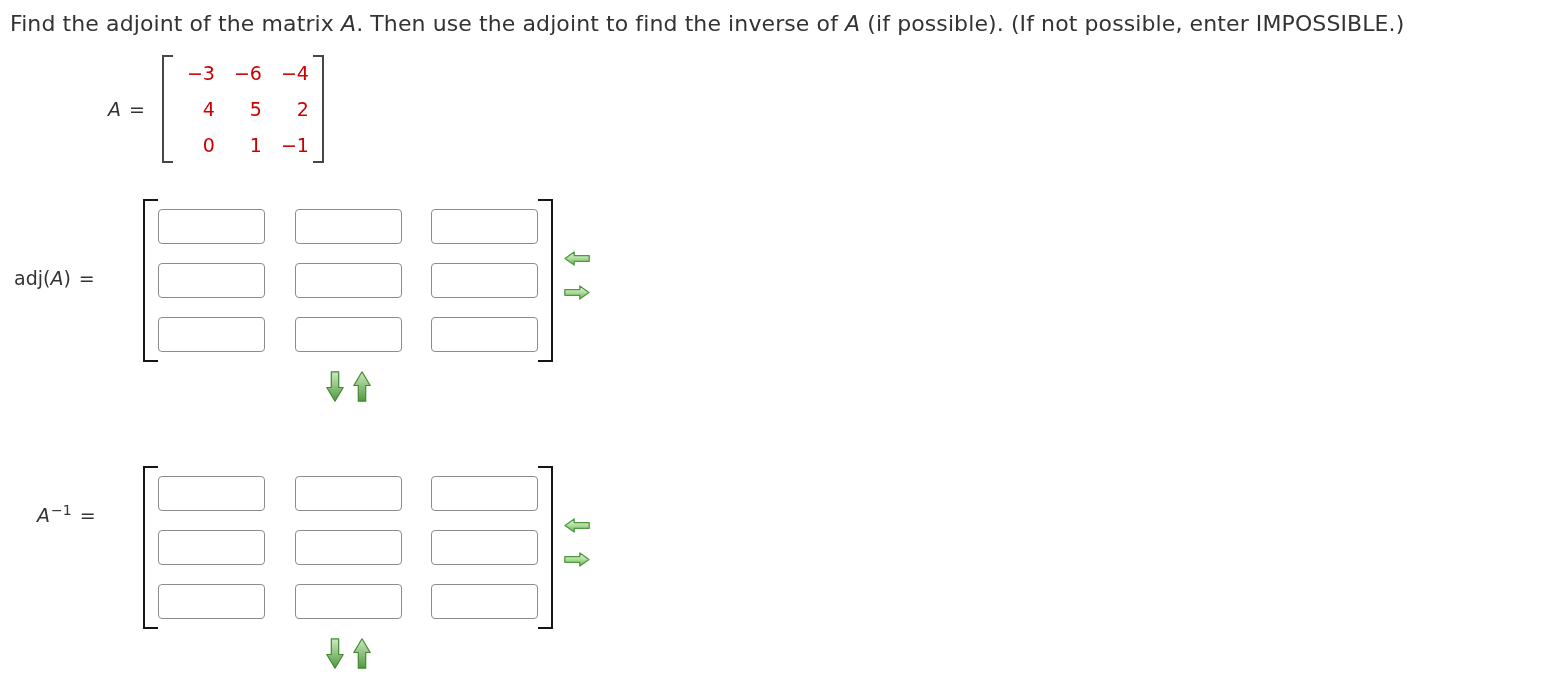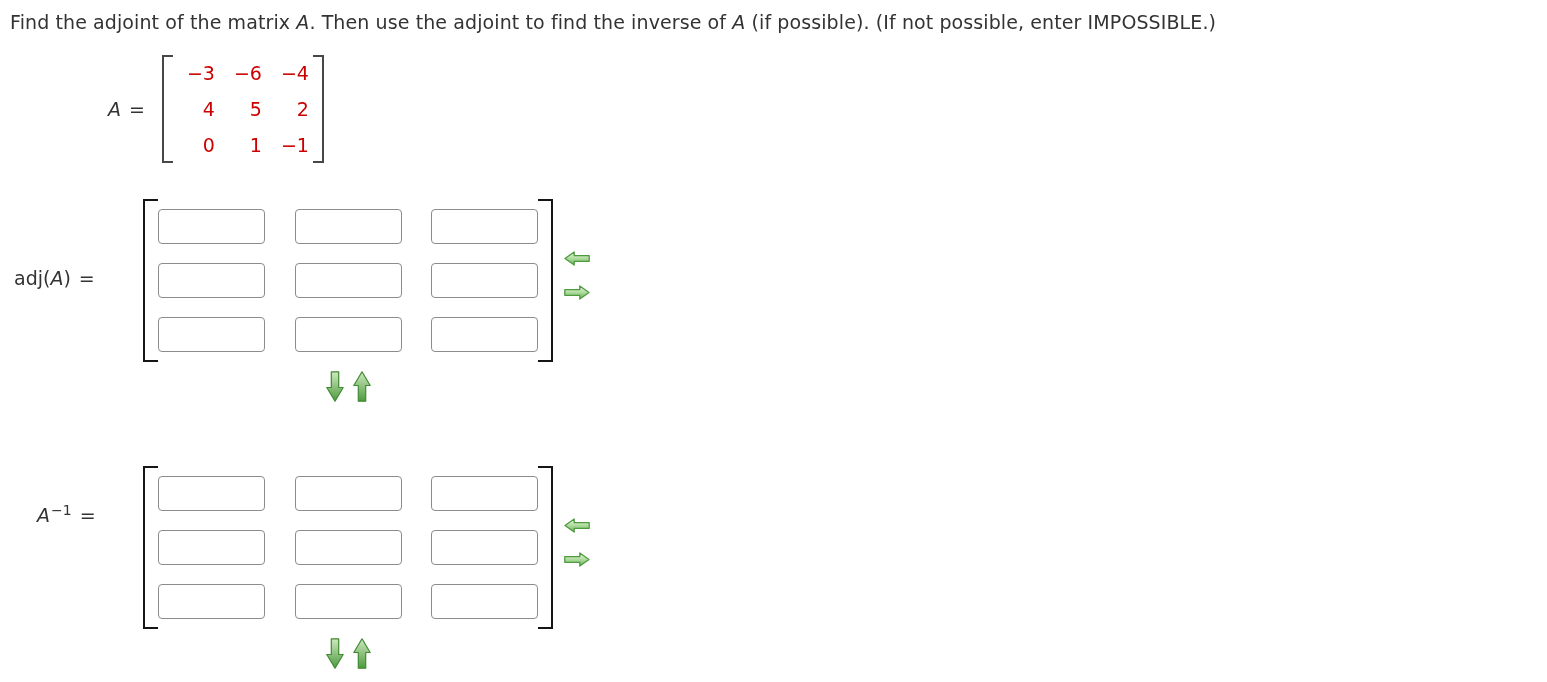--- a/index.html
+++ b/index.html
@@ -3,21 +3,21 @@
 <meta charset="utf-8">
 <style>
   html,body { margin:0; padding:0; }
   body {
     width:1547px; height:682px; position:relative; background:#ffffff;
     font-family:"DejaVu Sans","Liberation Sans",sans-serif; color:#333333;
     overflow:hidden;
   }
   .it { font-style:italic; }
   .question {
-    position:absolute; left:10px; top:11px; font-size:19px; white-space:nowrap;
+    position:absolute; left:10px; top:11px; font-size:22px; white-space:nowrap;
     letter-spacing:0.1px;
     text-align:right;
   }
   
   .matrix-a { position:absolute; left:108px; top:55px; height:108px; display:flex; align-items:stretch; }
   .matrix-a .lbl { font-size:19px; margin-right:17px; align-self:center; }
   .eq { margin-left:8px; }
   .br-l-a { width:11px; border:2px solid #474747; border-right:none; box-sizing:border-box; }
   .br-r-a { width:11px; border:2px solid #474747; border-left:none; box-sizing:border-box; }
   .a-grid {

